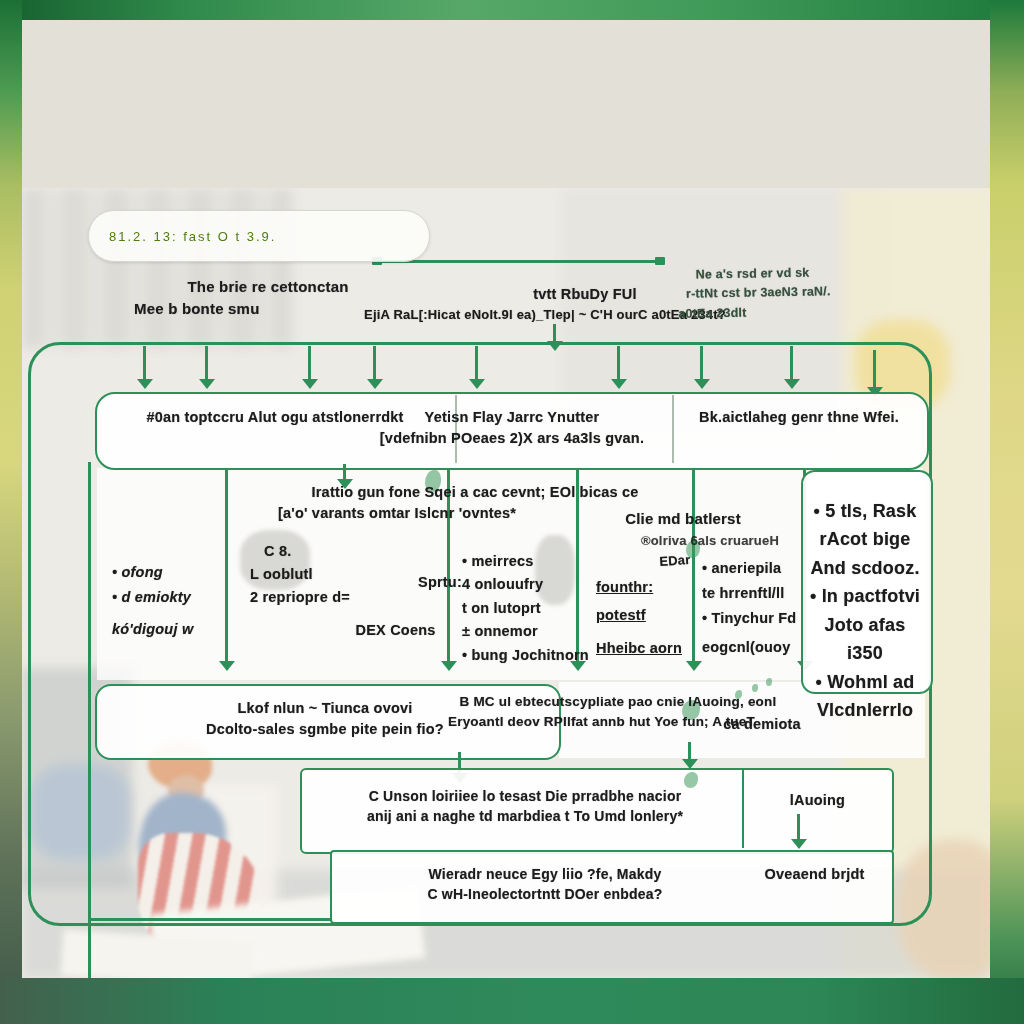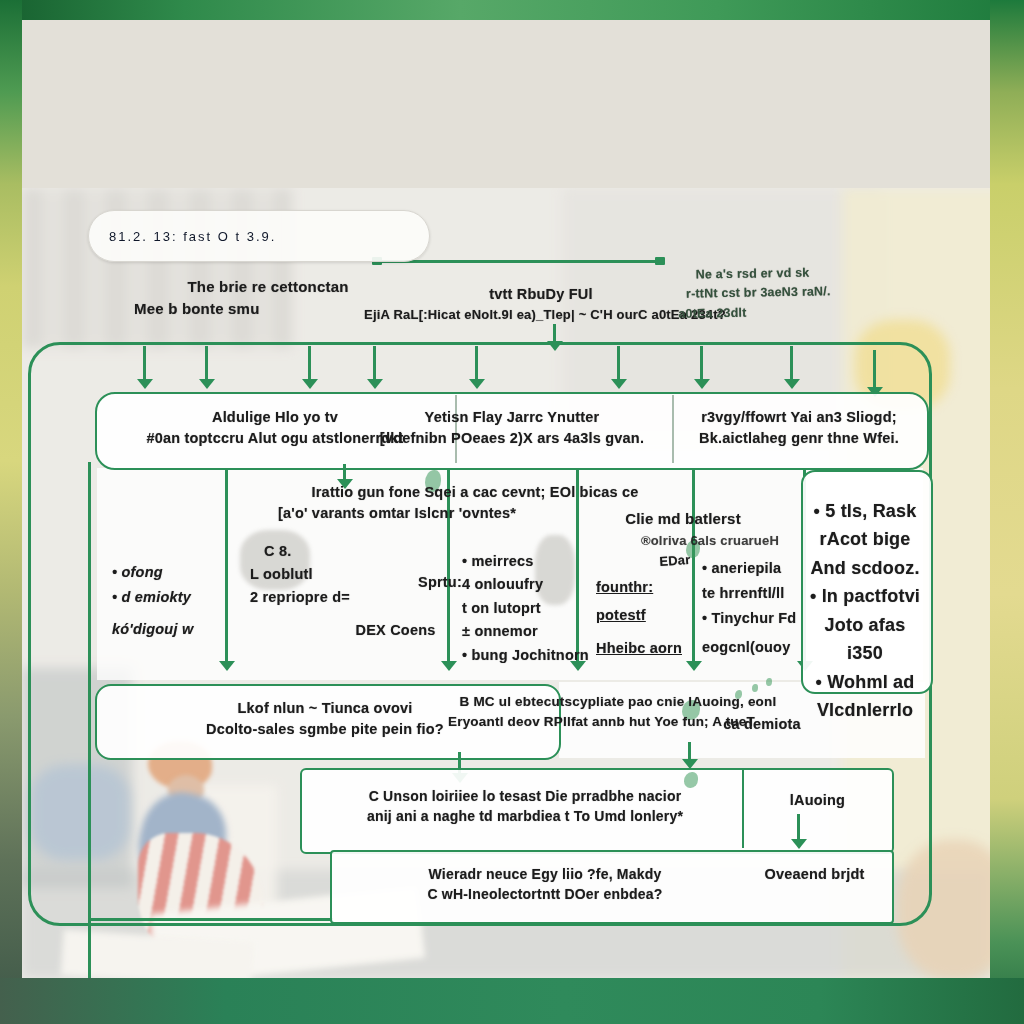--- a/index.html
+++ b/index.html
@@ -37,21 +37,21 @@
   .hline{position:absolute;z-index:5;height:3px;background:#2c9058;}
   .arr{position:absolute;z-index:5;width:3px;background:#2c9058;}
   .arr::after{content:"";position:absolute;left:50%;bottom:-9px;transform:translateX(-50%);
     border:8px solid transparent;border-top:10px solid #2c9058;border-bottom:none;}
   .sq{position:absolute;z-index:5;width:10px;height:8px;background:#2c9058;border-radius:1px;}
   .divider{position:absolute;z-index:6;width:2px;background:#a9bcae;}
   .doodle{position:absolute;z-index:5;background:#3f9a5f;opacity:.55;border-radius:60% 40% 55% 45%;}
   .scribble{position:absolute;z-index:4;background:#9a988f;opacity:.35;border-radius:40%;filter:blur(2px);}
   .pill{position:absolute;z-index:6;background:rgba(252,252,250,.92);border:1px solid #d8d6d0;
     border-radius:26px;box-shadow:0 1px 3px rgba(0,0,0,.12);display:flex;align-items:center;
-    padding:0 20px;color:#0f172a;font-size:13px;letter-spacing:2px;}
+    padding:0 20px;color:#4d7c0f;font-size:13px;letter-spacing:2px;}
 </style>
 </head>
 <body>
 
 <div class="canvas">
 
   <div class="photo abs">
     <div class="blob" style="left:0;top:0;width:270px;height:160px;opacity:.65;background:repeating-linear-gradient(90deg,#b5b2a9 0 20px,#c9c6bd 20px 42px);"></div>
     <div class="blob" style="left:540px;top:0;width:320px;height:250px;opacity:.6;background:#cfccc4;"></div>
     <div class="blob" style="left:820px;top:0;width:170px;height:790px;opacity:.8;background:#e9dfae;"></div>
@@ -85,21 +85,21 @@
 
   <div class="node" style="left:118px;top:276px;width:300px;font-size:15px;">
     <div>The brie re cettonctan</div>
     <div style="text-align:left;padding-left:16px;">Mee b bonte smu</div>
   </div>
 
   <div class="hline" style="left:377px;top:260px;width:284px;"></div>
   <div class="sq" style="left:372px;top:257px;"></div>
   <div class="sq" style="left:655px;top:257px;"></div>
 
-  <div class="node" style="left:396px;top:284px;width:290px;">tvtt RbuDy FUl</div>
+  <div class="node" style="left:440px;top:284px;width:290px;">tvtt RbuDy FUl</div>
   <div class="node small" style="left:330px;top:306px;width:430px;">EjiA RaL[:Hicat eNolt.9l ea)_Tlep| ~ C'H ourC a0tEa 234t?</div>
   <div class="arr" style="left:553px;top:324px;height:18px;"></div>
 
   <div class="node left-al" style="left:678px;top:264px;width:215px;font-size:12.5px;color:#35523d;transform:rotate(-1deg);line-height:1.55;">
     <div style="padding-left:18px;">Ne a's rsd er vd sk</div>
     <div style="padding-left:8px;">r-ttNt cst br 3aeN3 raN/.</div>
     <div>a0tEa 23dlt</div>
   </div>
 
   <div class="fc" style="left:28px;top:342px;width:898px;height:578px;border:3px solid #2c9058;border-radius:32px;"></div>
@@ -113,29 +113,27 @@
   <div class="arr" style="left:475px;top:346px;height:34px;"></div>
   <div class="arr" style="left:617px;top:346px;height:34px;"></div>
   <div class="arr" style="left:700px;top:346px;height:34px;"></div>
   <div class="arr" style="left:790px;top:346px;height:34px;"></div>
   <div class="arr" style="left:873px;top:350px;height:38px;"></div>
 
   <div class="box" style="left:95px;top:392px;width:830px;height:74px;"></div>
   <div class="divider" style="left:455px;top:395px;height:68px;"></div>
   <div class="divider" style="left:672px;top:395px;height:68px;"></div>
   <div class="node" style="left:110px;top:407px;width:330px;">
-    <div>Aldulige Hlo yo tv</div>
     <div>#0an toptccru Alut ogu atstlonerrdkt</div>
   </div>
   <div class="node" style="left:362px;top:407px;width:300px;">
     <div>Yetisn Flay Jarrc Ynutter</div>
     <div>[vdefnibn POeaes 2)X ars 4a3ls gvan.</div>
   </div>
   <div class="node" style="left:680px;top:407px;width:238px;">
-    <div>r3vgy/ffowrt Yai an3 Sliogd;</div>
     <div>Bk.aictlaheg genr thne Wfei.</div>
   </div>
   <div class="arr" style="left:343px;top:464px;height:16px;"></div>
   <div class="doodle" style="left:425px;top:470px;width:16px;height:22px;"></div>
 
   <div class="panel" style="left:97px;top:468px;width:826px;height:212px;"></div>
   <div class="arr" style="left:225px;top:470px;height:192px;"></div>
   <div class="arr" style="left:447px;top:470px;height:192px;"></div>
   <div class="arr" style="left:576px;top:470px;height:192px;"></div>
   <div class="arr" style="left:692px;top:470px;height:192px;"></div>

